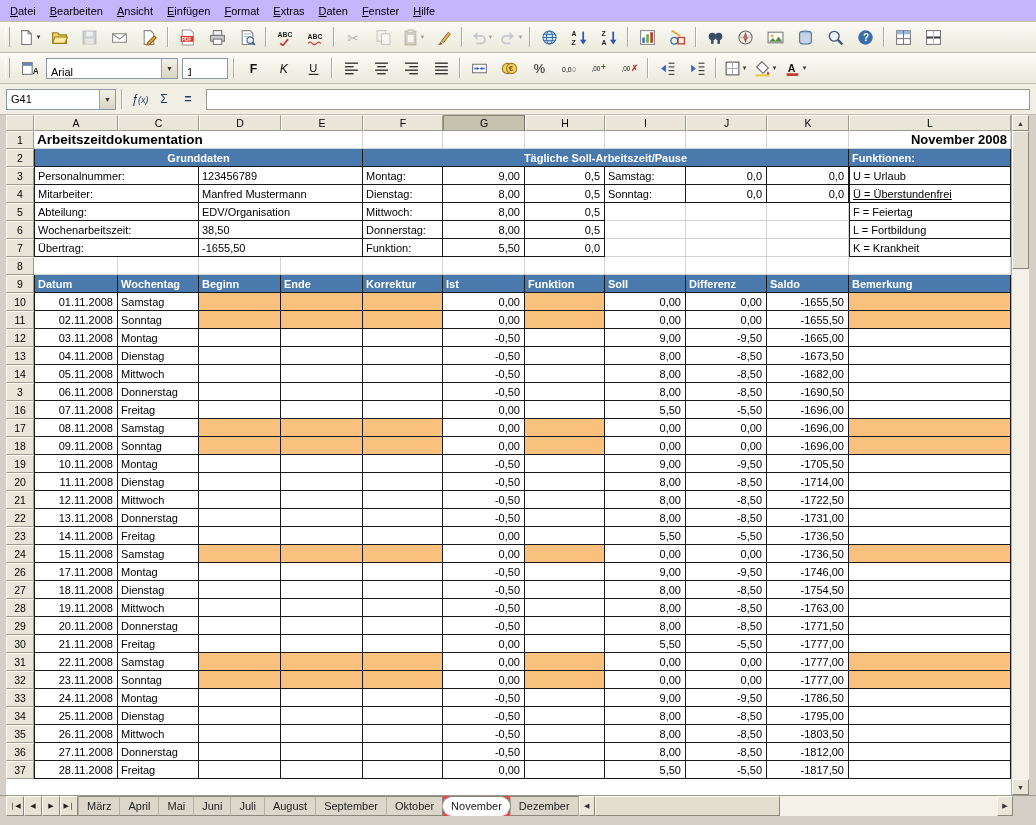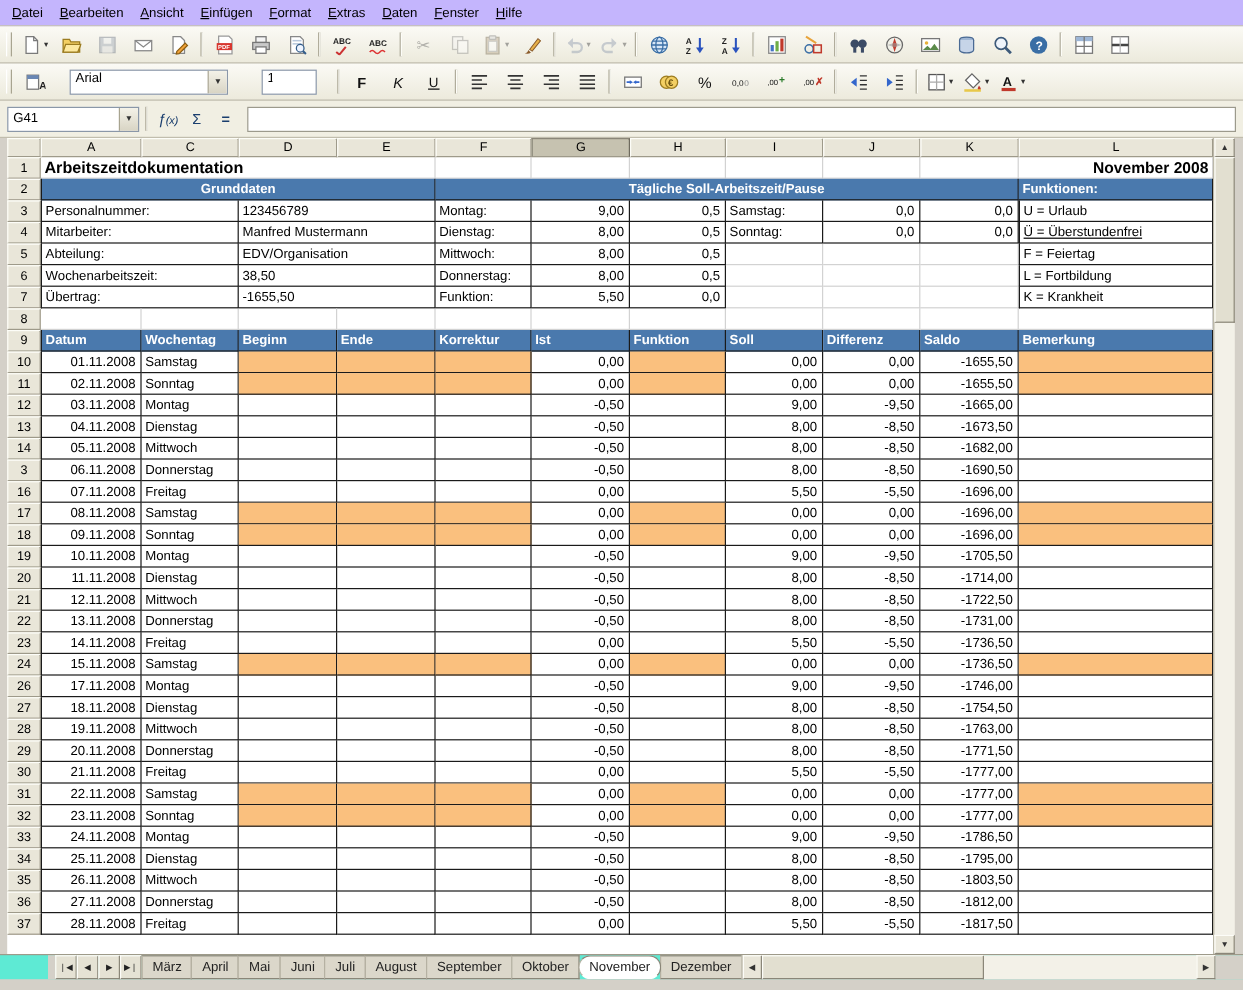--- a/index.html
+++ b/index.html
@@ -15,21 +15,21 @@
   .menu-item{display:inline-block;padding:2px 7px;cursor:default;}
   .menu-item::first-letter{text-decoration:underline;}
   
   .toolbar{height:30px;background:linear-gradient(#fbfaf5,#eceadc);border-bottom:1px solid #c1bdad;display:flex;align-items:center;padding:0 4px;}
   .grip{width:3px;height:20px;border-left:1px solid #fff;border-right:1px solid #a8a490;margin:0 4px 0 1px;}
   .tsep{width:1px;height:20px;background:#b0ac9b;border-right:1px solid #fdfdf8;margin:0 3px;}
   .tbtn{height:24px;min-width:24px;display:flex;align-items:center;justify-content:center;padding:0 2px;border:1px solid transparent;border-radius:2px;}
   .tbtn .ic{display:flex;align-items:center;justify-content:center;width:17px;height:17px;}
   .tbtn.dd::after{content:"▾";font-size:7px;color:#333;margin-left:2px;}
   .tbtn.dis{opacity:.42;filter:grayscale(55%);}
-  .combo{height:19px;background:#fff;border:1px solid #8a97a8;display:flex;align-items:flex-start;margin:0 14px;overflow:hidden;gap:48px;}
+  .combo{height:19px;background:#fff;border:1px solid #8a97a8;display:flex;align-items:flex-end;margin:0 2px;overflow:hidden;gap:48px;}
   .combo .cval{padding:0 4px;flex:1;white-space:nowrap;overflow:hidden;}
   .combo .carrow{width:15px;align-self:stretch;background:linear-gradient(#f4f2e8,#d8d4c4);border-left:1px solid #a8a490;display:flex;align-items:center;justify-content:center;font-size:7px;color:#333;}
   .combo.font{width:130px;}
   .combo.size{width:44px;}
   
   .fbar{height:30px;background:#f1efe3;border-bottom:1px solid #c1bdad;display:flex;align-items:center;padding:0 6px;}
   .namebox{width:108px;height:19px;background:#fff;border:1px solid #8a97a8;display:flex;align-items:center;}
   .namebox .nval{flex:1;padding:0 4px;}
   .namebox .carrow{width:15px;align-self:stretch;background:linear-gradient(#f4f2e8,#d8d4c4);border-left:1px solid #a8a490;display:flex;align-items:center;justify-content:center;font-size:7px;color:#333;}
   .fbtn{width:22px;height:20px;display:flex;align-items:center;justify-content:center;margin:2px 1px;font-size:12px;color:#1a3e6e;}
@@ -57,21 +57,21 @@
   .center{text-align:center;}
   .title-cell{font-size:13.5px;font-weight:bold;}
   .period-cell{font-size:13px;font-weight:bold;text-align:right;}
   .u{text-decoration:underline;}
   
   .vscroll{width:17px;display:flex;flex-direction:column;background:#f3f1e8;border-left:1px solid #b0ac9b;}
   .sbtn{height:16px;width:17px;background:#e9e6d9;border:1px solid;border-color:#fdfdf8 #8a8678 #8a8678 #fdfdf8;
         display:flex;align-items:center;justify-content:center;font-size:7px;color:#333;box-sizing:border-box;}
   .vthumb{height:138px;background:#e2dfd0;border:1px solid;border-color:#fdfdf8 #8a8678 #8a8678 #fdfdf8;box-sizing:border-box;}
   .vtrack{flex:1;}
-  .bottombar{height:20px;display:flex;align-items:stretch;background:#5eead4;border-top:1px solid #9e9a8a;padding-left:40px;}
+  .bottombar{height:20px;display:flex;align-items:stretch;background:#ef4444;border-top:1px solid #9e9a8a;}
   .navbtn{width:18px;display:flex;align-items:center;justify-content:center;background:#e5e2d4;border:1px solid;border-color:#fdfdf8 #8a8678 #8a8678 #fdfdf8;font-size:7px;color:#222;box-sizing:border-box;}
   .tab{display:flex;align-items:center;padding:0 8px;background:#dbd7ca;border:1px solid #8a8678;border-left-color:#b5b1a2;margin-right:-1px;font-size:11px;color:#222;}
   .tab.active{background:#fff;font-weight:normal;border-bottom-color:#fff;z-index:2;border-radius:10px;}
   .hscroll{flex:1;display:flex;align-items:stretch;background:#f3f1e8;border-left:1px solid #b0ac9b;}
   .hbtn{width:16px;display:flex;align-items:center;justify-content:center;background:#e9e6d9;border:1px solid;border-color:#fdfdf8 #8a8678 #8a8678 #fdfdf8;font-size:7px;color:#333;box-sizing:border-box;}
   .hthumb{width:185px;background:#e2dfd0;border:1px solid;border-color:#fdfdf8 #8a8678 #8a8678 #fdfdf8;box-sizing:border-box;}
   .htrack{flex:1;}
   .scorner{width:23px;background:#d4d0c8;}
 </style>
 </head>

